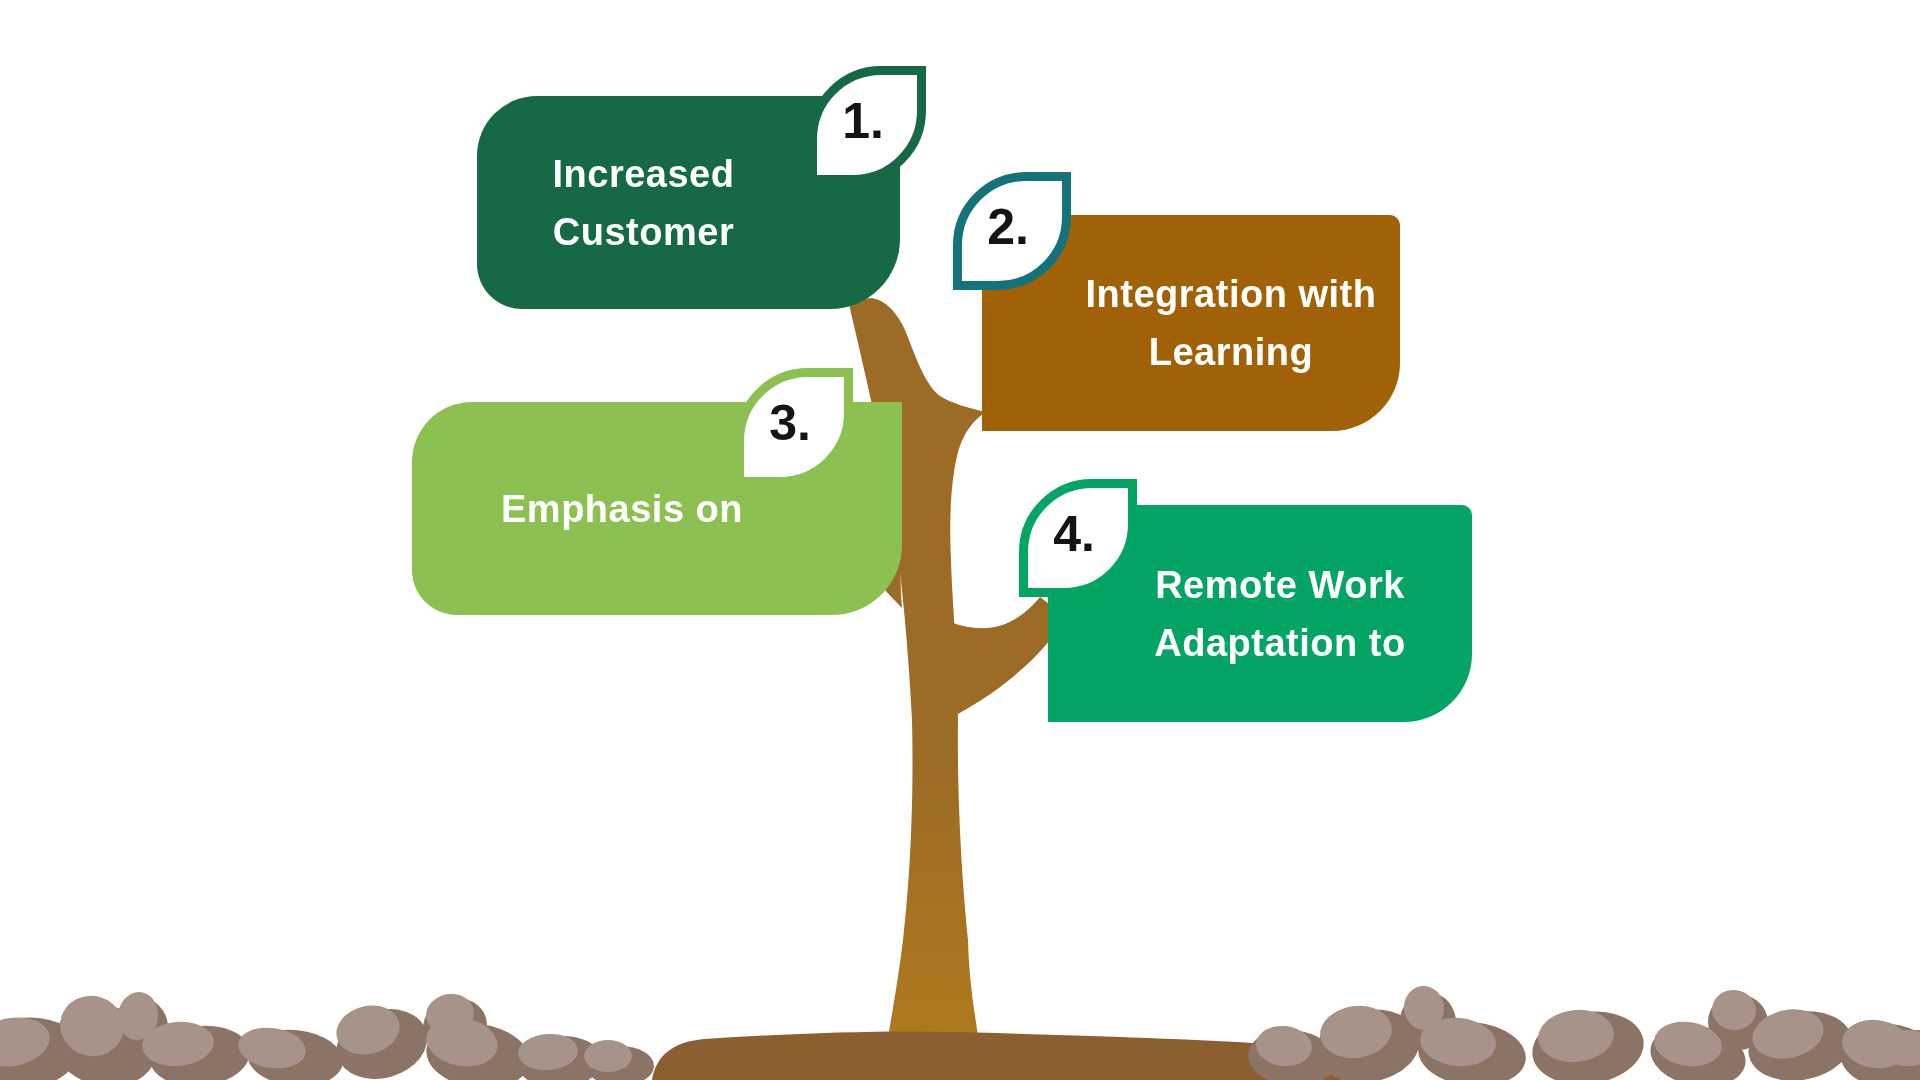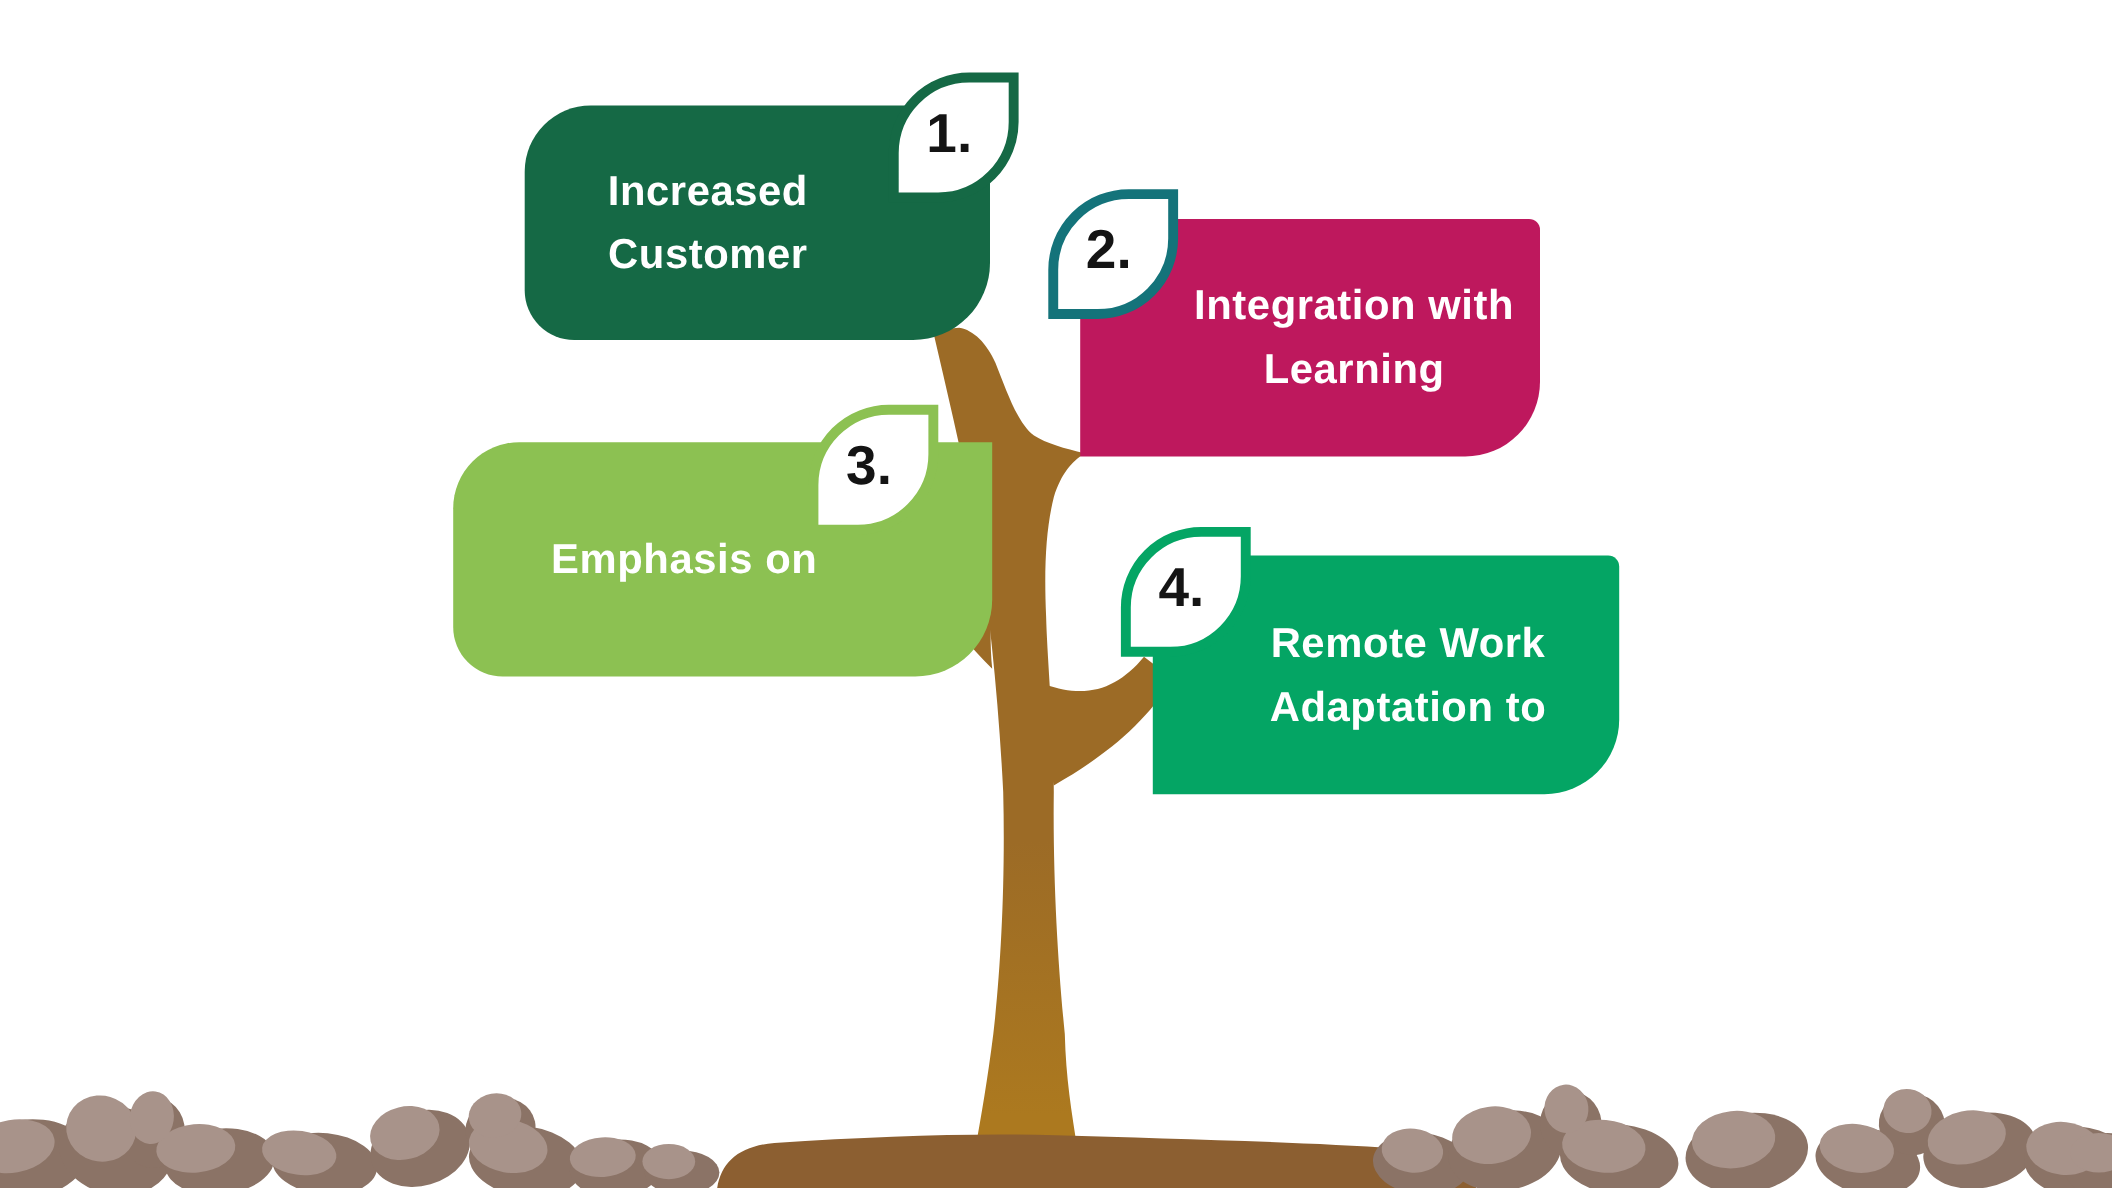--- a/index.html
+++ b/index.html
@@ -143,21 +143,21 @@
       <ellipse cx="1734" cy="1010" rx="22" ry="20" transform="rotate(8 1734 1010)"></ellipse>
       <ellipse cx="1908" cy="1048" rx="26" ry="18"></ellipse>
     </g>
   </svg>
 
   <div class="card left" id="card1" style="background-color: rgb(21, 105, 69);">
     <span class="line">Increased</span>
     <span class="line">Customer</span>
   </div>
 
-  <div class="card right" id="card2" style="background-color: #be185d;">
+  <div class="card right" id="card2" style="background-color: #a16207; margin-top: 16px;">
     <span class="line">Integration with</span>
     <span class="line">Learning</span>
   </div>
 
   <div class="card left" id="card3" style="background-color: rgb(140, 193, 82);">
     <span class="line">Emphasis on</span>
   </div>
 
   <div class="card right" id="card4" style="background-color: rgb(4, 165, 100);">
     <span class="line">Remote Work</span>

